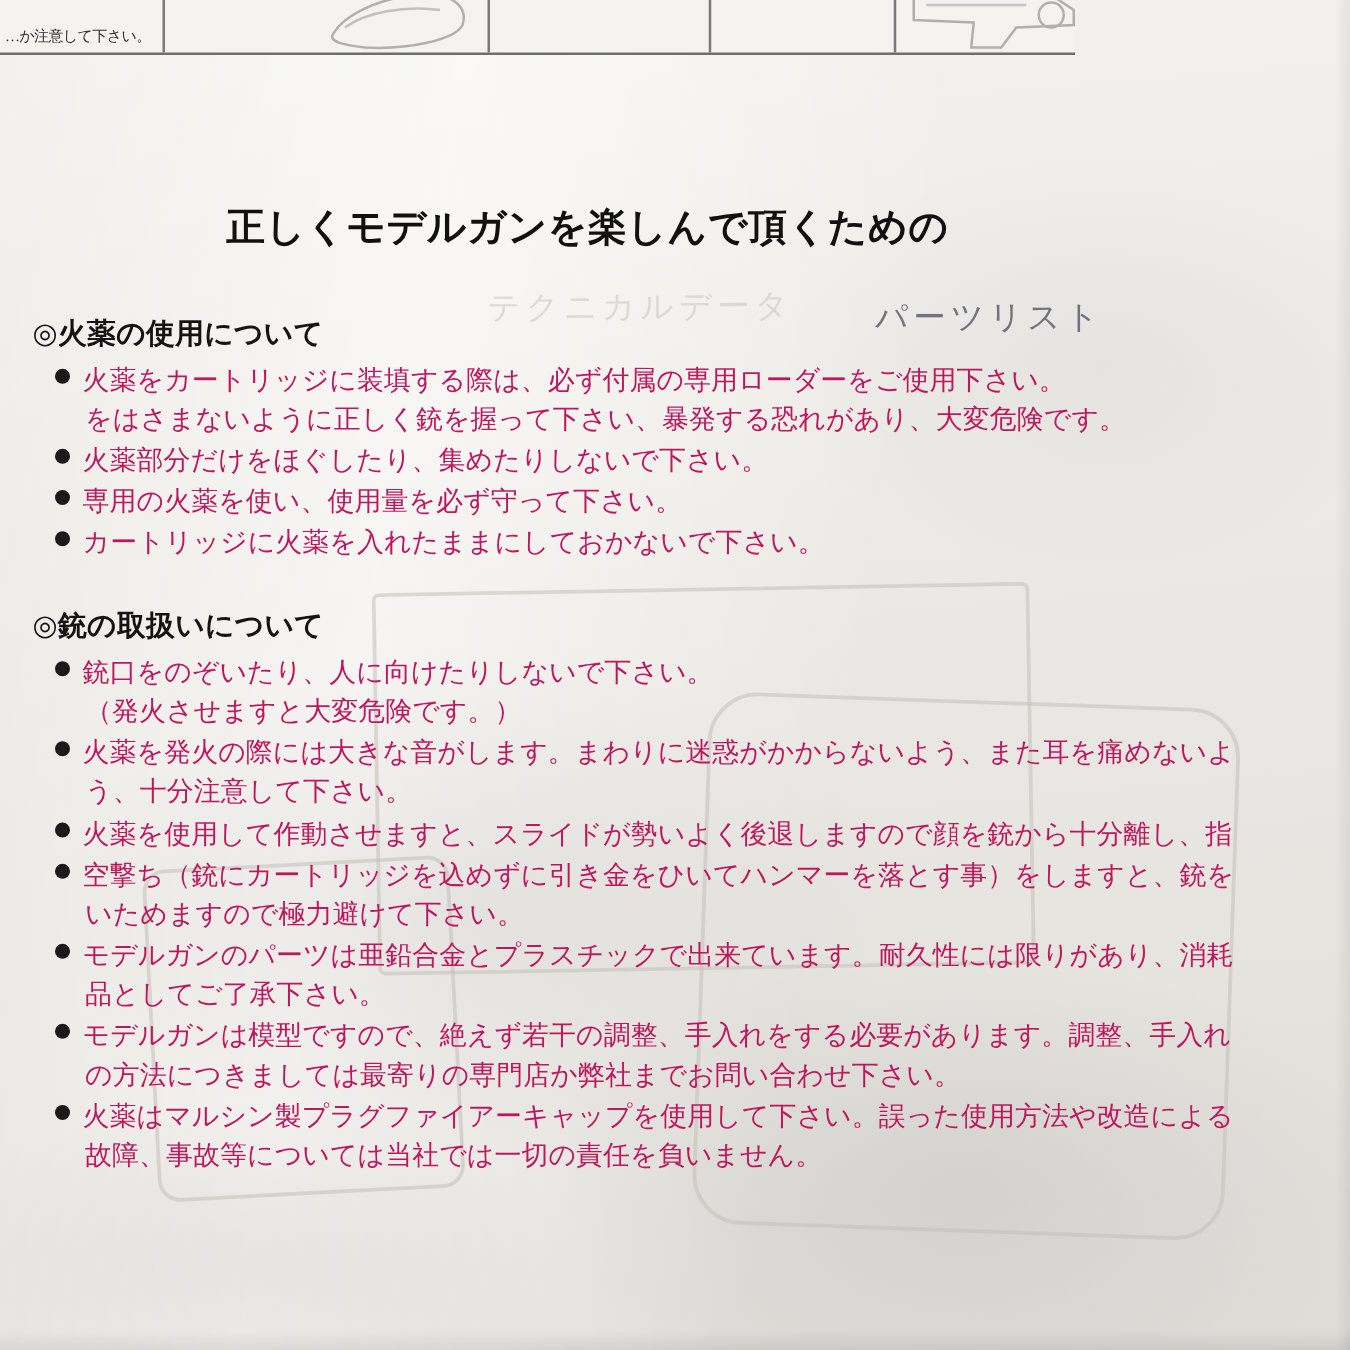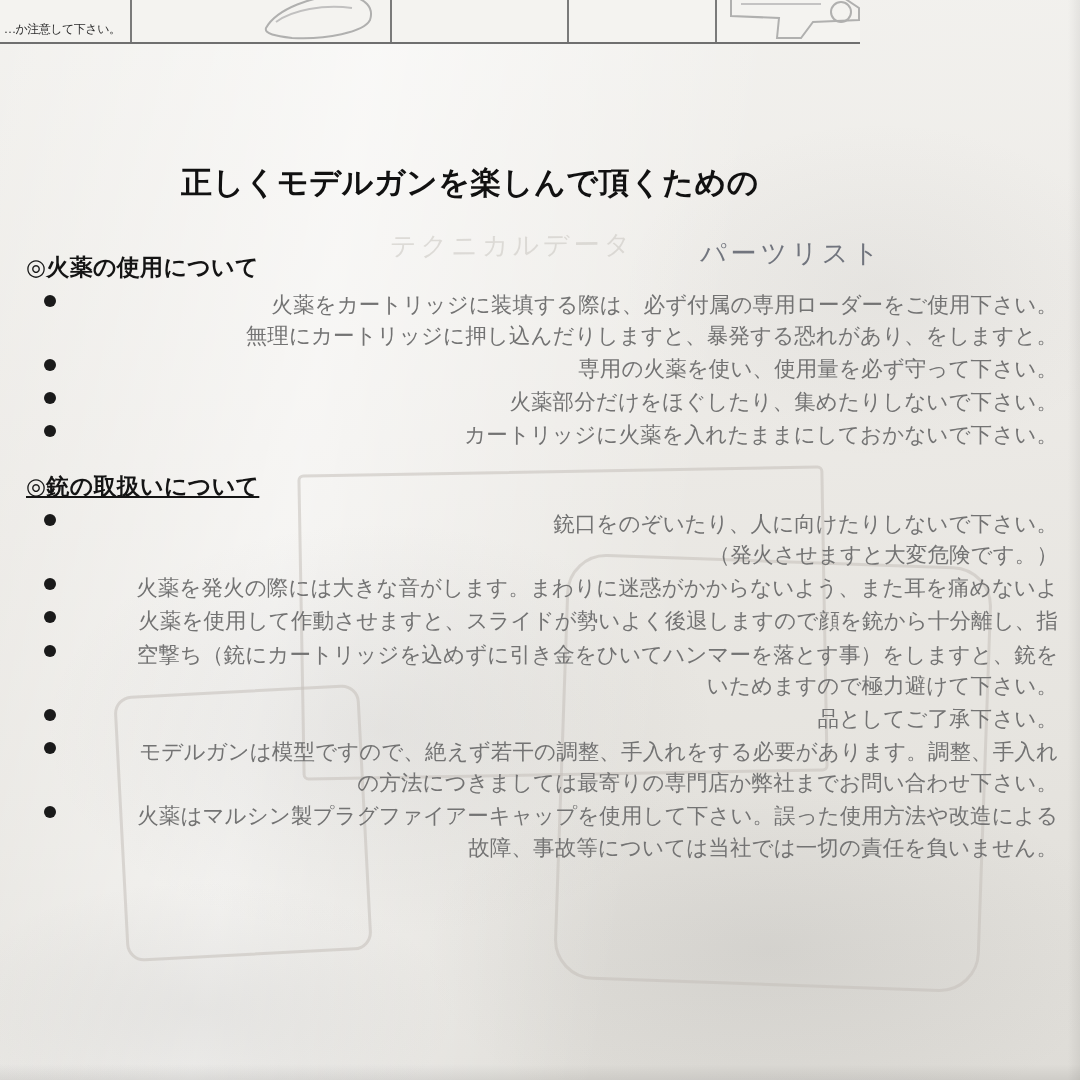--- a/index.html
+++ b/index.html
@@ -141,36 +141,35 @@
   }
 
   .sec-head {
     font-size: 23px;
     font-weight: bold;
     color: #141414;
     letter-spacing: 0.3px;
     margin: 0 0 4px 0;
     line-height: 1.5;
   }
-  .sec-head.second { margin-top: 19px; text-decoration: underline; }
+  .sec-head.second { margin-top: 34px; }
 
   ul.items {
     list-style: none;
     margin: 0;
     padding: 0 0 0 18px;
   }
   ul.items li {
     position: relative;
     font-size: 21.5px;
     line-height: 1.45;
-    color: #737373;
+    color: #be185d;
     padding-left: 22px;
     margin-bottom: 2px;
     letter-spacing: 0.1px;
-    text-align: right;
   }
   ul.items li .bullet {
     position: absolute;
     left: 0;
     top: 0.28em;
     width: 12px;
     height: 12px;
     border-radius: 50%;
     background: #1a1a1a;
   }
@@ -241,58 +240,60 @@
       <span>正しくモデルガンを楽しんで頂くための</span>
     </div>
 
     <div class="body">
 
       <div class="sec-head">◎火薬の使用について</div>
       <ul class="items">
         <li>
           <span class="bullet"></span>
           <span class="sub">火薬をカートリッジに装填する際は、必ず付属の専用ローダーをご使用下さい。</span>
-          <span class="sub indent1">無理にカートリッジに押し込んだりしますと、暴発する恐れがあり、をしますと。</span>
+          <span class="sub indent1">をはさまないように正しく銃を握って下さい、暴発する恐れがあり、大変危険です。</span>
+        </li>
+        <li>
+          <span class="bullet"></span>
+          <span class="sub">火薬部分だけをほぐしたり、集めたりしないで下さい。</span>
         </li>
         <li>
           <span class="bullet"></span>
           <span class="sub">専用の火薬を使い、使用量を必ず守って下さい。</span>
-        </li>
-        <li>
-          <span class="bullet"></span>
-          <span class="sub">火薬部分だけをほぐしたり、集めたりしないで下さい。</span>
         </li>
         <li>
           <span class="bullet"></span>
           <span class="sub">カートリッジに火薬を入れたままにしておかないで下さい。</span>
         </li>
       </ul>
 
       <div class="sec-head second">◎銃の取扱いについて</div>
       <ul class="items">
         <li>
           <span class="bullet"></span>
           <span class="sub">銃口をのぞいたり、人に向けたりしないで下さい。</span>
           <span class="sub indent1">（発火させますと大変危険です。）</span>
         </li>
         <li>
           <span class="bullet"></span>
           <span class="sub">火薬を発火の際には大きな音がします。まわりに迷惑がかからないよう、また耳を痛めないよ</span>
+          <span class="sub indent1">う、十分注意して下さい。</span>
         </li>
         <li>
           <span class="bullet"></span>
           <span class="sub">火薬を使用して作動させますと、スライドが勢いよく後退しますので顔を銃から十分離し、指</span>
         </li>
         <li>
           <span class="bullet"></span>
           <span class="sub">空撃ち（銃にカートリッジを込めずに引き金をひいてハンマーを落とす事）をしますと、銃を</span>
           <span class="sub indent1">いためますので極力避けて下さい。</span>
         </li>
         <li>
           <span class="bullet"></span>
+          <span class="sub">モデルガンのパーツは亜鉛合金とプラスチックで出来ています。耐久性には限りがあり、消耗</span>
           <span class="sub indent1">品としてご了承下さい。</span>
         </li>
         <li>
           <span class="bullet"></span>
           <span class="sub">モデルガンは模型ですので、絶えず若干の調整、手入れをする必要があります。調整、手入れ</span>
           <span class="sub indent1">の方法につきましては最寄りの専門店か弊社までお問い合わせ下さい。</span>
         </li>
         <li>
           <span class="bullet"></span>
           <span class="sub">火薬はマルシン製プラグファイアーキャップを使用して下さい。誤った使用方法や改造による</span>

